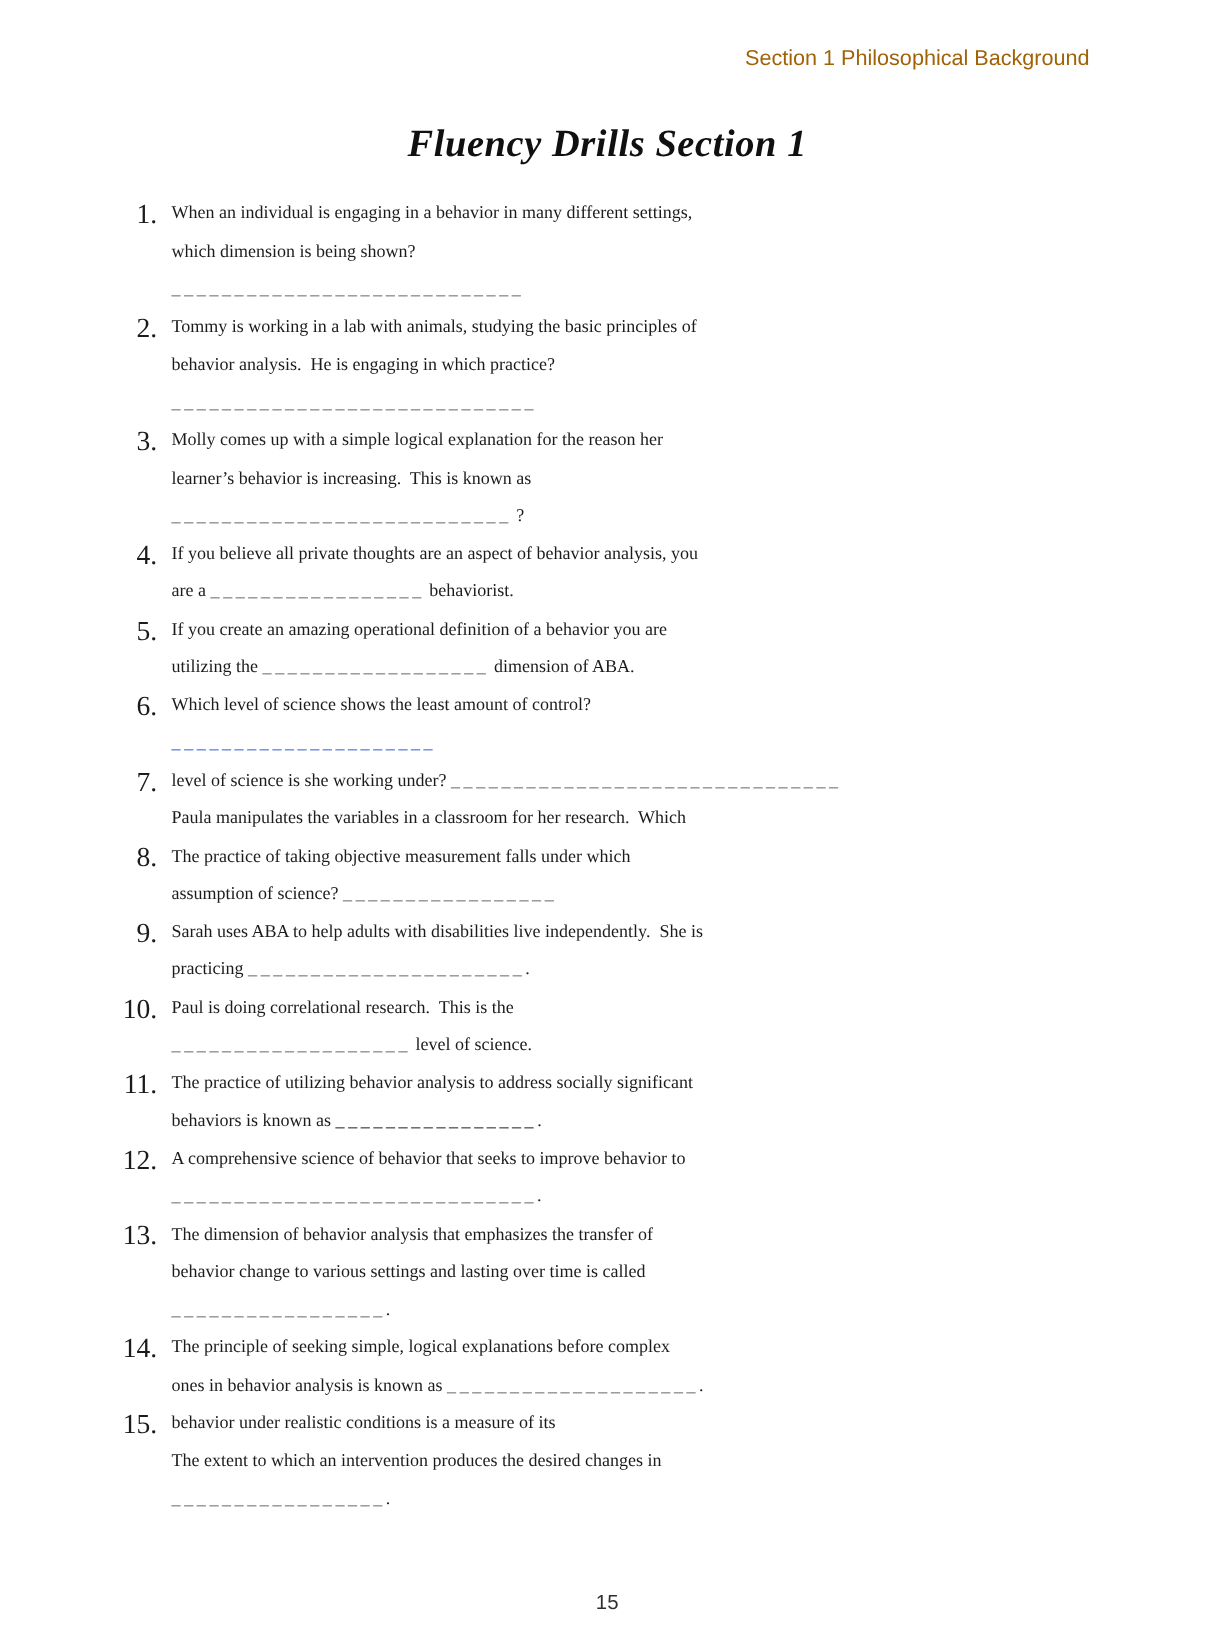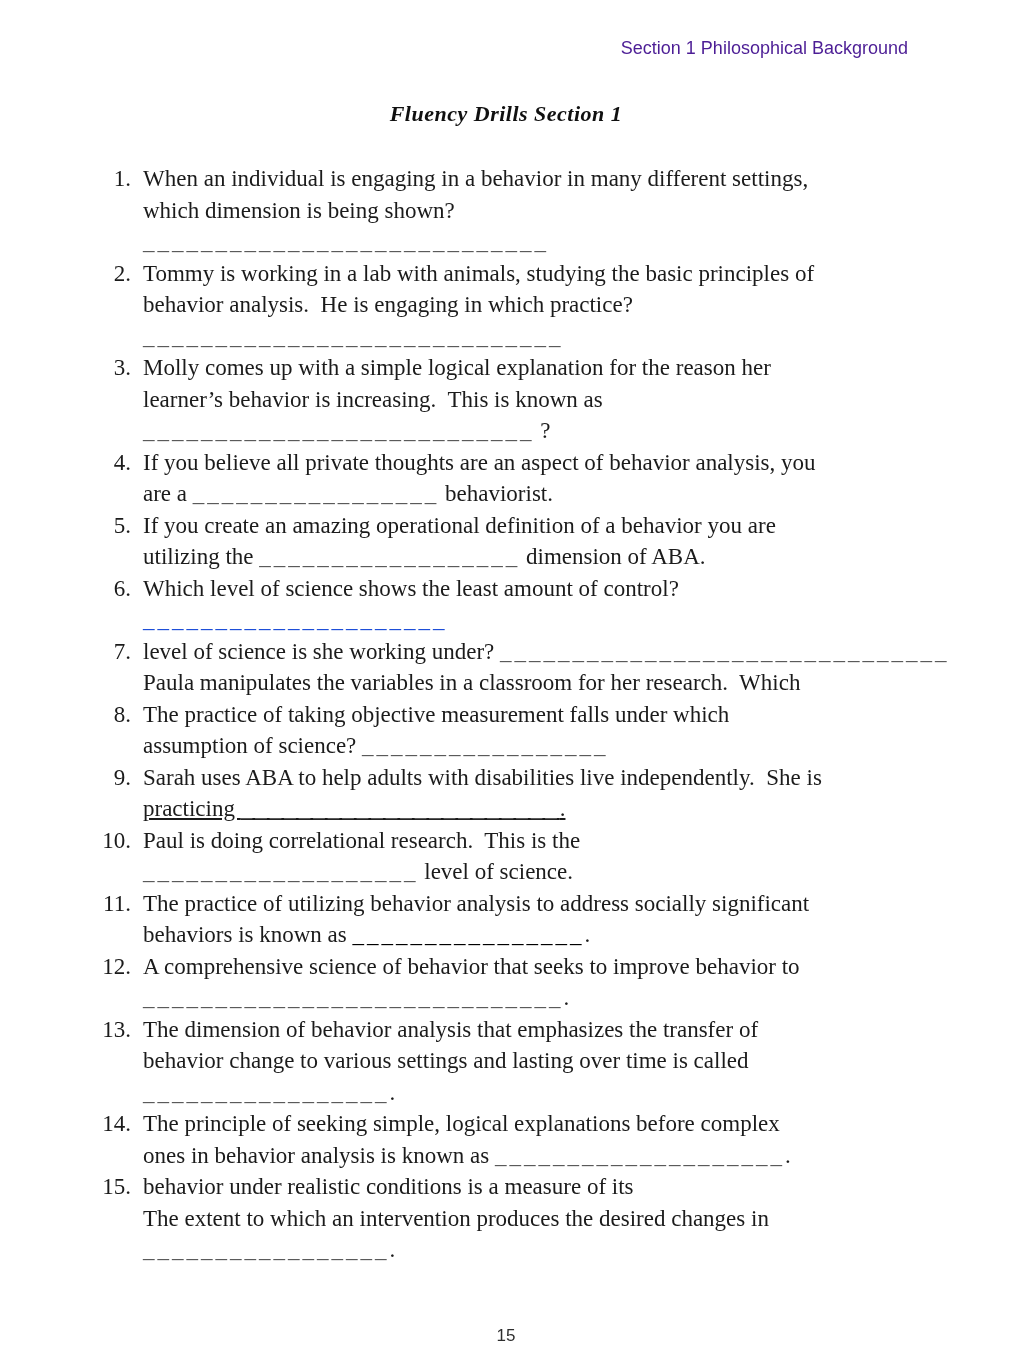--- a/index.html
+++ b/index.html
@@ -8,29 +8,29 @@
     background: #ffffff;
     position: relative;
     font-family: "Liberation Serif", serif;
     overflow: hidden;
   }
   .running-header {
     position: absolute;
     top: 38px; right: 104px;
     font-family: "Liberation Sans", sans-serif;
     font-size: 18px;
-    color: #4c1d95;
+    color: #a16207;
     text-align: right;
   }
   .doc-title {
     position: absolute;
     top: 101px; left: 0;
     width: 1012px;
     text-align: center;
-    font-size: 22px;
+    font-size: 32px;
     font-weight: bold;
     font-style: italic;
     color: #101010;
     letter-spacing: 0.5px;
   }
   .questions {
     position: absolute;
     top: 163px; left: 0;
     width: 980px;
   }
@@ -38,21 +38,21 @@
   .qnum {
     position: absolute;
     left: 0; top: 0;
     width: 131px;
     text-align: right;
     font-size: 23px;
     line-height: 31.5px;
     color: #1b1b1b;
   }
   .qline {
-    font-size: 23px;
+    font-size: 15px;
     line-height: 31.5px;
     color: #1b1b1b;
     white-space: pre;
   }
   .blank {
     color: #5a5a5a;
     letter-spacing: 3px;
   }
   .page-number {
     position: absolute;
@@ -111,21 +111,21 @@
       <div class="qline" style="color: rgb(27, 27, 27);"><span>Paula manipulates the variables in a classroom for her research.  Which</span></div>
     </div>
     <div class="question">
       <span class="qnum" style="color: rgb(27, 27, 27);">8.</span>
       <div class="qline" style="color: rgb(27, 27, 27);"><span>The practice of taking objective measurement falls under which</span></div>
       <div class="qline" style="color: rgb(27, 27, 27);"><span>assumption of science? </span><span class="blank" style="color: rgb(90, 90, 90);">_________________</span></div>
     </div>
     <div class="question">
       <span class="qnum" style="color: rgb(27, 27, 27);">9.</span>
       <div class="qline" style="color: rgb(27, 27, 27);"><span>Sarah uses ABA to help adults with disabilities live independently.  She is</span></div>
-      <div class="qline" style="color: rgb(27, 27, 27); text-decoration: underline;"><span>practicing </span><span class="blank" style="color: rgb(90, 90, 90);">______________________</span><span>.</span></div>
+      <div class="qline" style="color: rgb(27, 27, 27);"><span>practicing </span><span class="blank" style="color: rgb(90, 90, 90);">______________________</span><span>.</span></div>
     </div>
     <div class="question">
       <span class="qnum" style="color: rgb(27, 27, 27);">10.</span>
       <div class="qline" style="color: rgb(27, 27, 27);"><span>Paul is doing correlational research.  This is the</span></div>
       <div class="qline" style="color: rgb(27, 27, 27);"><span class="blank" style="color: rgb(90, 90, 90);">___________________</span><span> level of science.</span></div>
     </div>
     <div class="question">
       <span class="qnum" style="color: rgb(27, 27, 27);">11.</span>
       <div class="qline" style="color: rgb(27, 27, 27);"><span>The practice of utilizing behavior analysis to address socially significant</span></div>
       <div class="qline" style="color: rgb(27, 27, 27);"><span>behaviors is known as </span><span class="blank" style="color: #000000;">________________</span><span>.</span></div>

